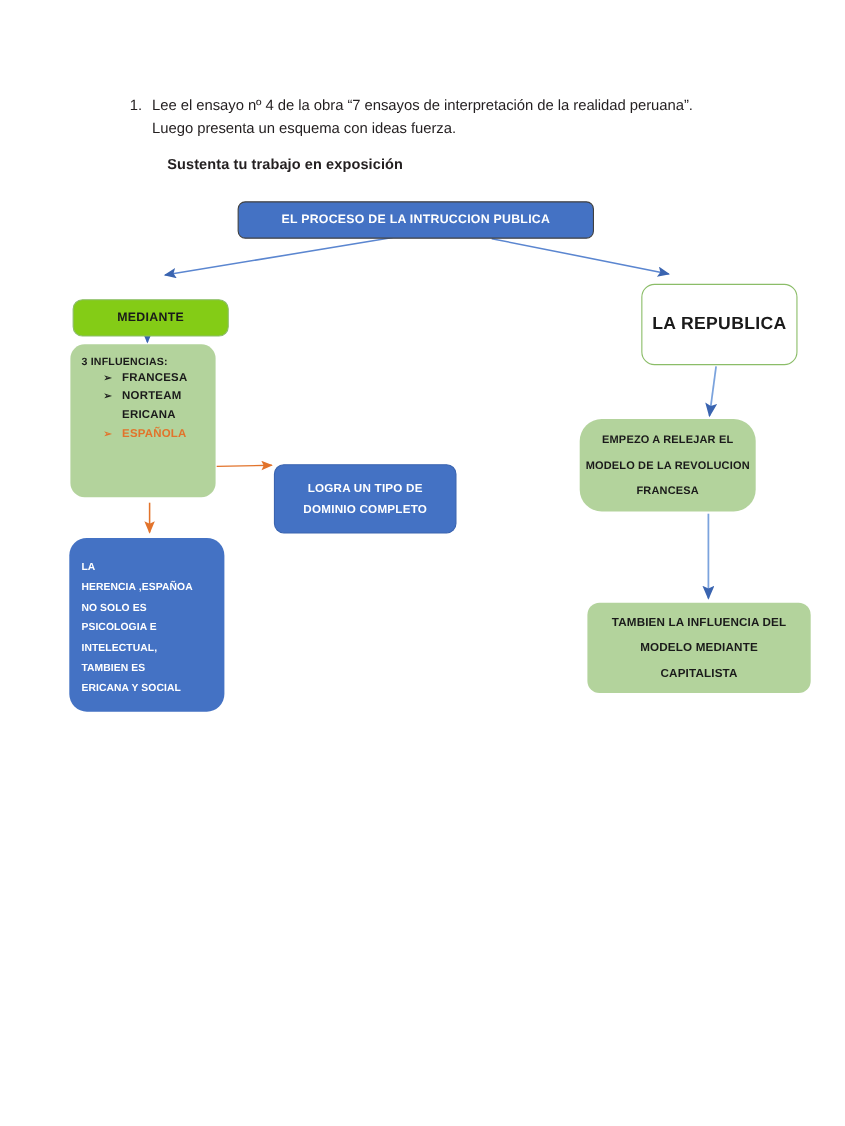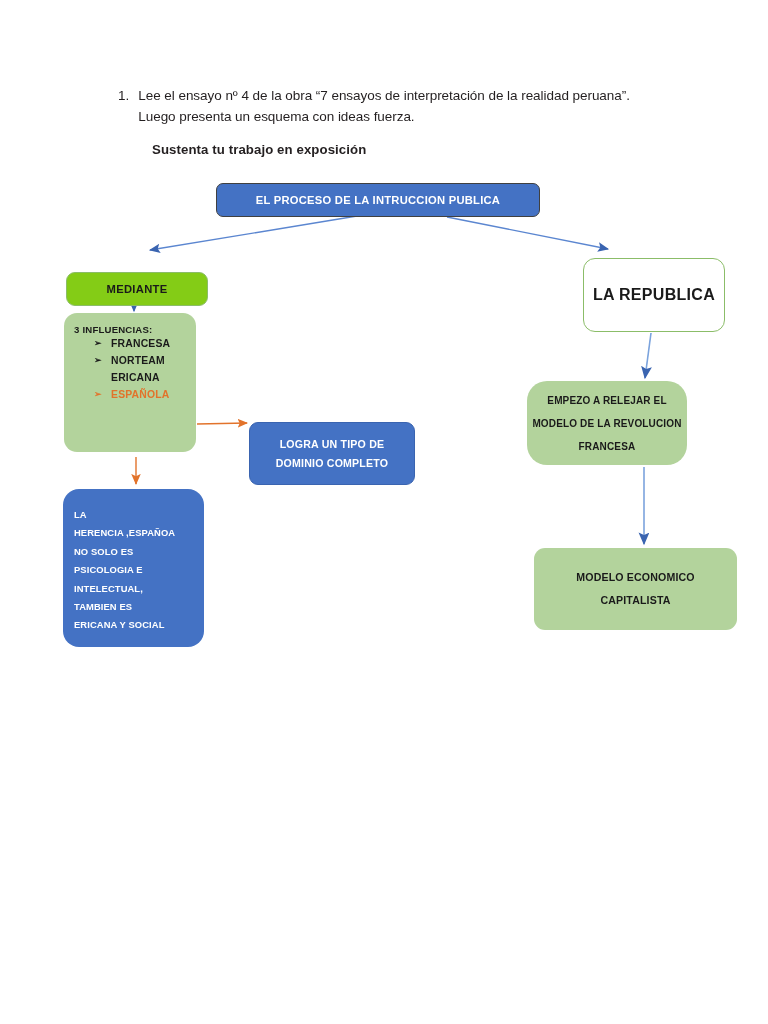--- a/index.html
+++ b/index.html
@@ -338,18 +338,19 @@
       <span class="herencia-line">ERICANA Y SOCIAL</span>
     </div>
 
     <div class="node node-empezo">
       <span class="node-line">EMPEZO A RELEJAR EL</span>
       <span class="node-line">MODELO DE LA REVOLUCION</span>
       <span class="node-line">FRANCESA</span>
     </div>
 
     <div class="node node-tambien">
-      <span class="node-line">MODELO ECONOMICO</span>
+      <span class="node-line">TAMBIEN LA INFLUENCIA DEL</span>
+      <span class="node-line">MODELO MEDIANTE</span>
       <span class="node-line">CAPITALISTA</span>
     </div>
 
   </div>
 </div>
 
 </body></html>

